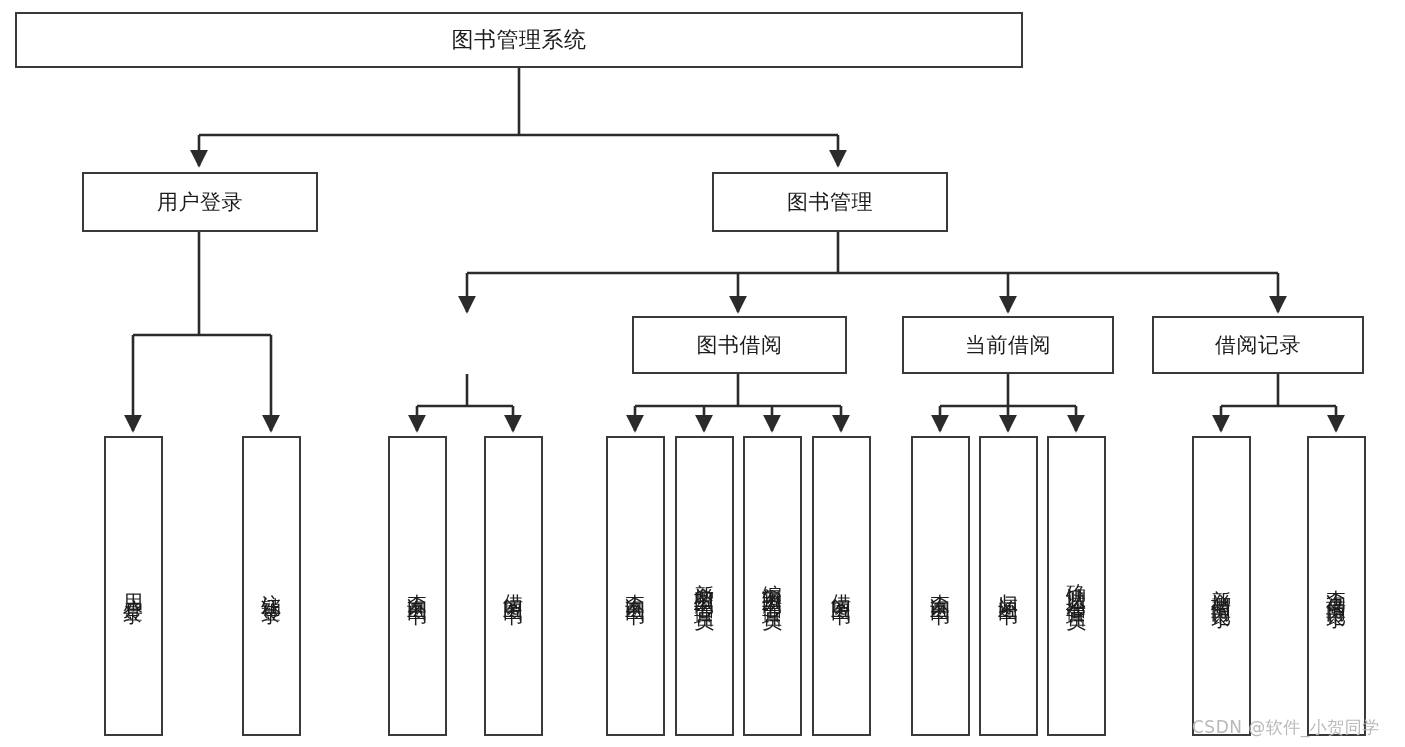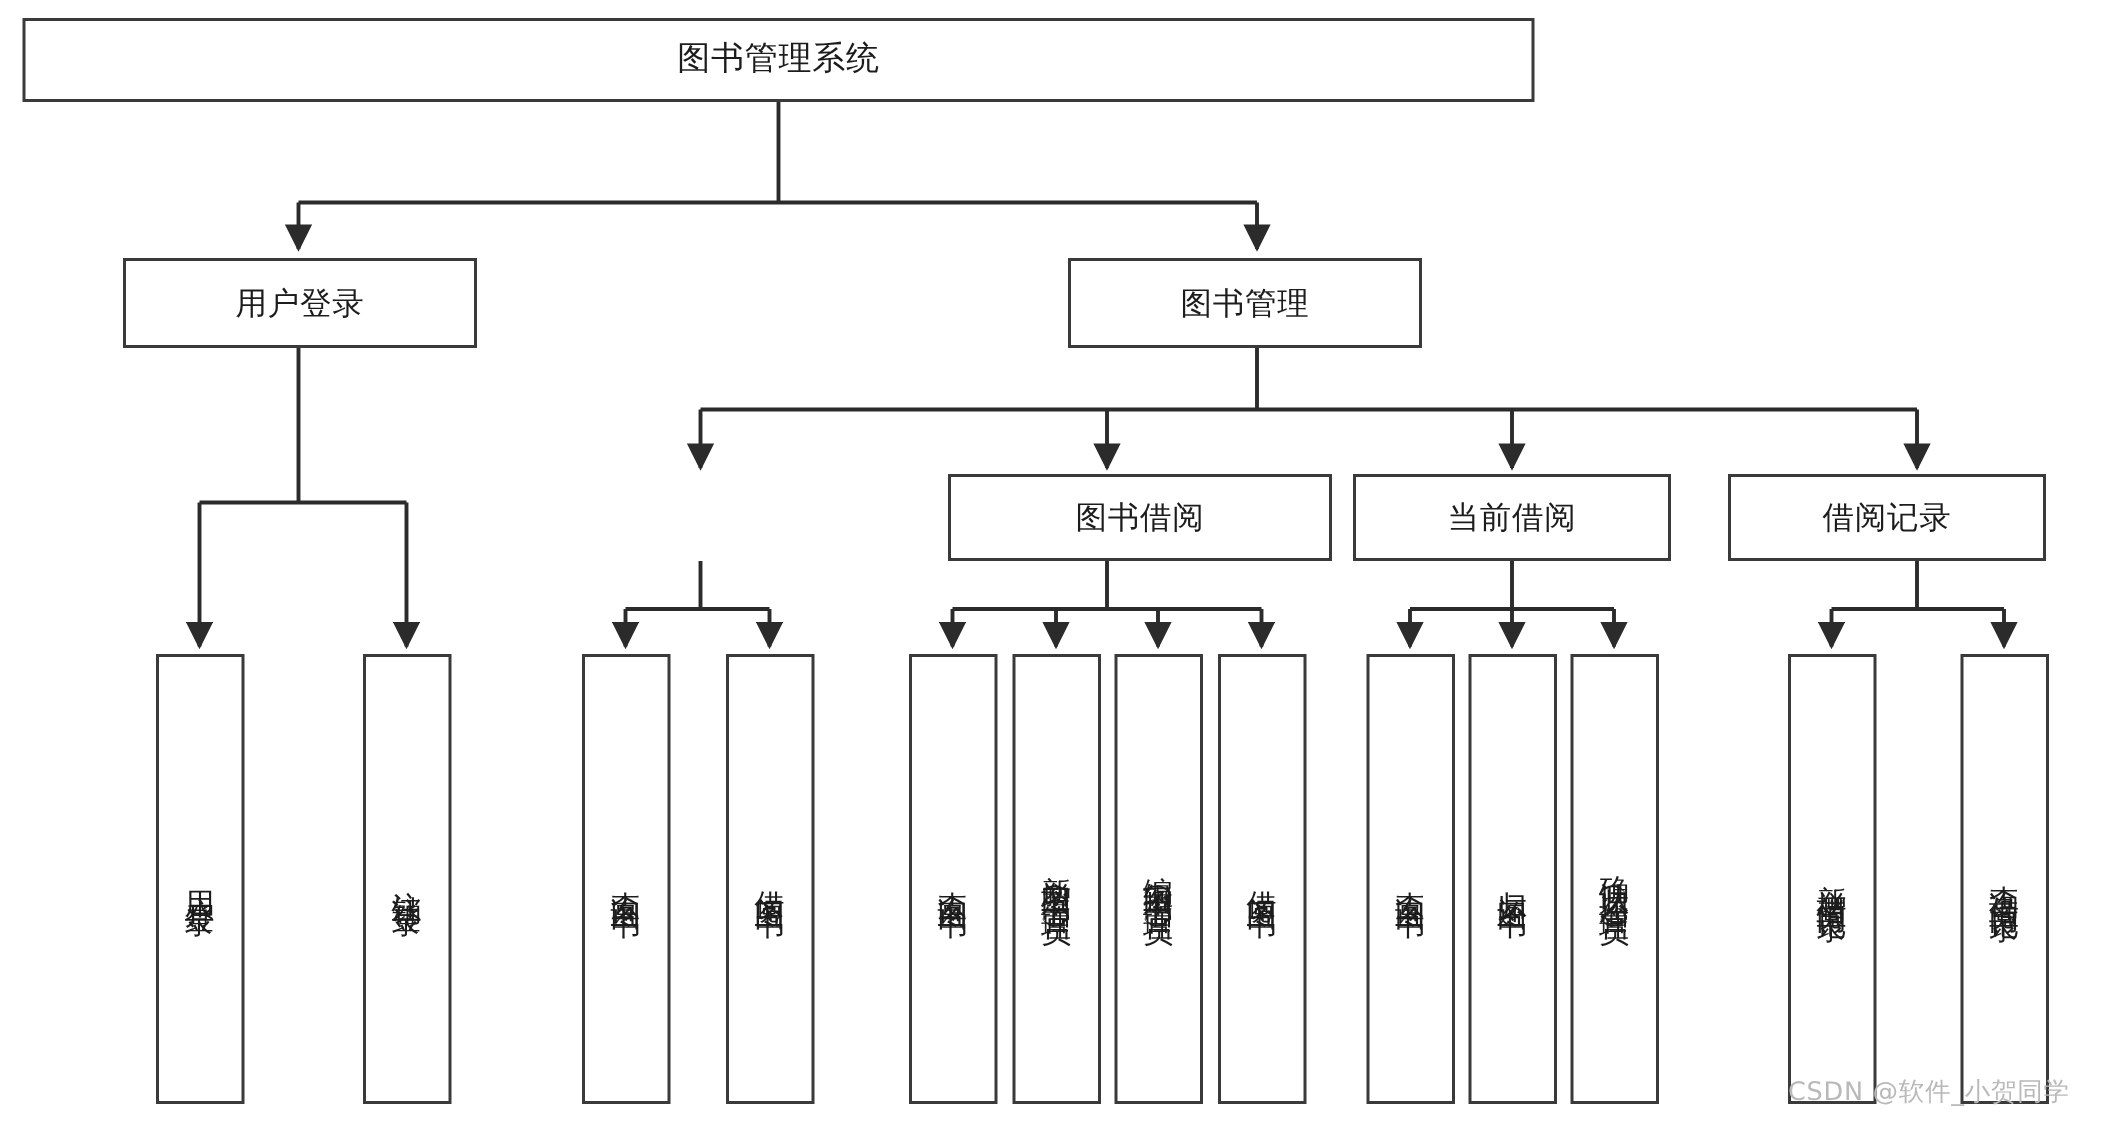--- a/index.html
+++ b/index.html
@@ -131,21 +131,21 @@
     <span class="lbl">图书管理系统</span>
   </div>
 
   <div class="node h" style="left:82px; top:172px; width:236px; height:60px;">
     <span class="lbl">用户登录</span>
   </div>
   <div class="node h" style="left:712px; top:172px; width:236px; height:60px;">
     <span class="lbl">图书管理</span>
   </div>
 
-  <div class="node h" style="left:632px; top:316px; width:256px; height:58px;">
+  <div class="node h" style="left:632px; top:316px; width:215px; height:58px;">
     <span class="lbl">图书借阅</span>
   </div>
   <div class="node h" style="left:902px; top:316px; width:212px; height:58px;">
     <span class="lbl">当前借阅</span>
   </div>
   <div class="node h" style="left:1152px; top:316px; width:212px; height:58px;">
     <span class="lbl">借阅记录</span>
   </div>
 
   <div class="node v" style="left:104px; top:436px; width:59px; height:300px;">

